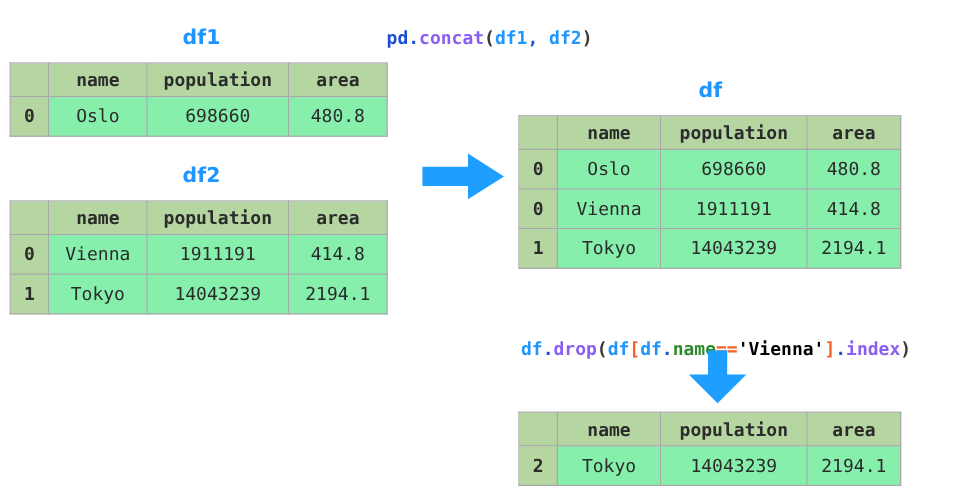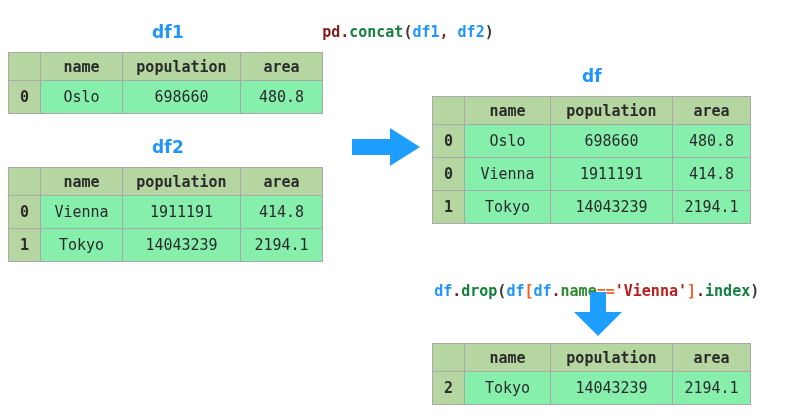--- a/index.html
+++ b/index.html
@@ -34,25 +34,25 @@
 
   
   .code {
     position: absolute;
     font-family: "DejaVu Sans Mono", monospace;
     font-weight: bold;
     font-size: 15px;
     white-space: pre;
     letter-spacing: 0px;
   }
-  .c-plain  { color: #7f1d1d; }
+  .c-plain  { color: #1d4ed8; }
   .c-obj    { color: #1e95ff; }
-  .c-fn     { color: #15803d; }
+  .c-fn     { color: #8b5cf6; }
   .c-attr   { color: #2d8a2d; }
-  .c-str    { color: #b91c1c; }
+  .c-str    { color: #000000; }
   .c-op     { color: #f4622a; }
   .c-brk    { color: #f4622a; }
   .c-paren  { color: #3a3a3a; }
 
   
   .df {
     position: absolute;
     border-collapse: collapse;
     table-layout: fixed;
     font-family: "DejaVu Sans Mono", monospace;

